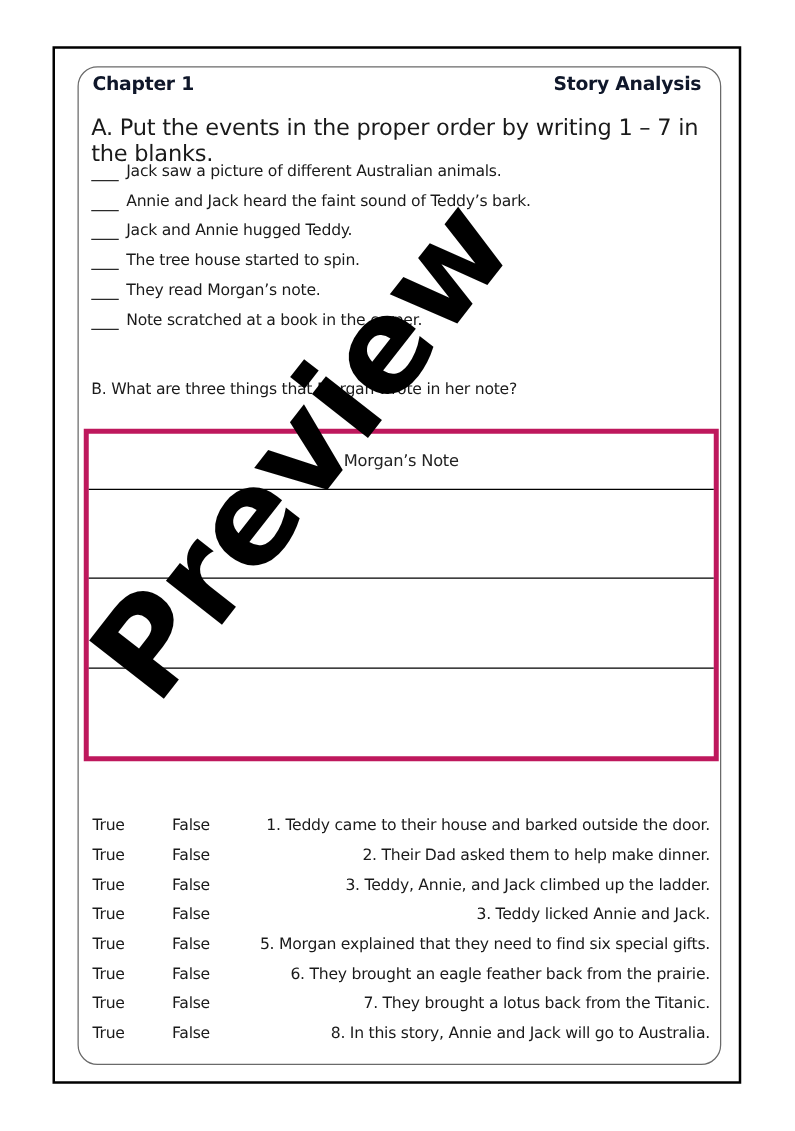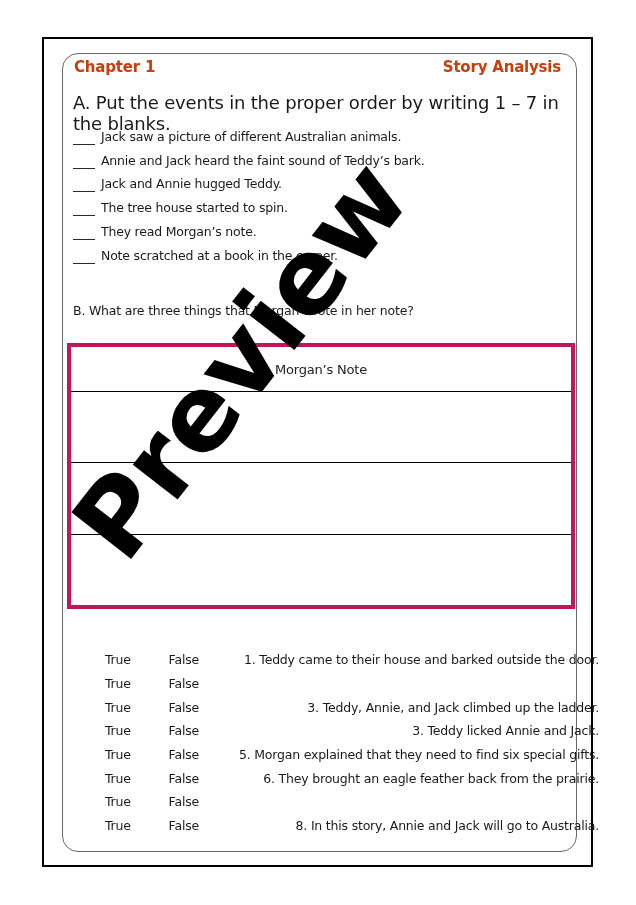--- a/index.html
+++ b/index.html
@@ -33,21 +33,21 @@
     background: #ffffff;
   }
   .header-row {
     position: absolute;
     left: 74px; top: 58px;
     width: 487px;
     display: flex;
     justify-content: space-between;
     font-weight: bold;
     font-size: 15px;
-    color: #c2410c;
+    color: #0f172a;
   }
   .section-a-title {
     position: absolute;
     left: 73px; top: 92px;
     width: 490px;
     font-size: 18px;
   }
   .a-items {
     position: absolute;
     left: 73px; top: 121px;
@@ -100,21 +100,20 @@
   .section-c-title {
     position: absolute;
     left: 73px; top: 625px;
     width: 490px;
     font-size: 12.5px;
   }
   .c-rows {
     position: absolute;
     left: 74px; top: 648px;
     width: 494px;
-    margin-left: 31px;
   }
   .c-row {
     height: 23.7px;
     display: flex;
     align-items: center;
     font-size: 12.5px;
   }
   .c-true  { width: 43px; flex: 0 0 auto; }
   .c-false { width: 51px; flex: 0 0 auto; text-align: right; }
   .c-text  { flex: 1; text-align: right; }
@@ -186,20 +185,21 @@
 
   <div class="c-rows">
     <div class="c-row">
       <span class="c-true">True</span>
       <span class="c-false">False</span>
       <span class="c-text">1. Teddy came to their house and barked outside the door.</span>
     </div>
     <div class="c-row">
       <span class="c-true">True</span>
       <span class="c-false">False</span>
+      <span class="c-text">2. Their Dad asked them to help make dinner.</span>
     </div>
     <div class="c-row">
       <span class="c-true">True</span>
       <span class="c-false">False</span>
       <span class="c-text">3. Teddy, Annie, and Jack climbed up the ladder.</span>
     </div>
     <div class="c-row">
       <span class="c-true">True</span>
       <span class="c-false">False</span>
       <span class="c-text">3. Teddy licked Annie and Jack.</span>
@@ -210,20 +210,21 @@
       <span class="c-text">5. Morgan explained that they need to find six special gifts.</span>
     </div>
     <div class="c-row">
       <span class="c-true">True</span>
       <span class="c-false">False</span>
       <span class="c-text">6. They brought an eagle feather back from the prairie.</span>
     </div>
     <div class="c-row">
       <span class="c-true">True</span>
       <span class="c-false">False</span>
+      <span class="c-text">7. They brought a lotus back from the Titanic.</span>
     </div>
     <div class="c-row">
       <span class="c-true">True</span>
       <span class="c-false">False</span>
       <span class="c-text">8. In this story, Annie and Jack will go to Australia.</span>
     </div>
   </div>
 
   <div class="watermark">Preview</div>
 

